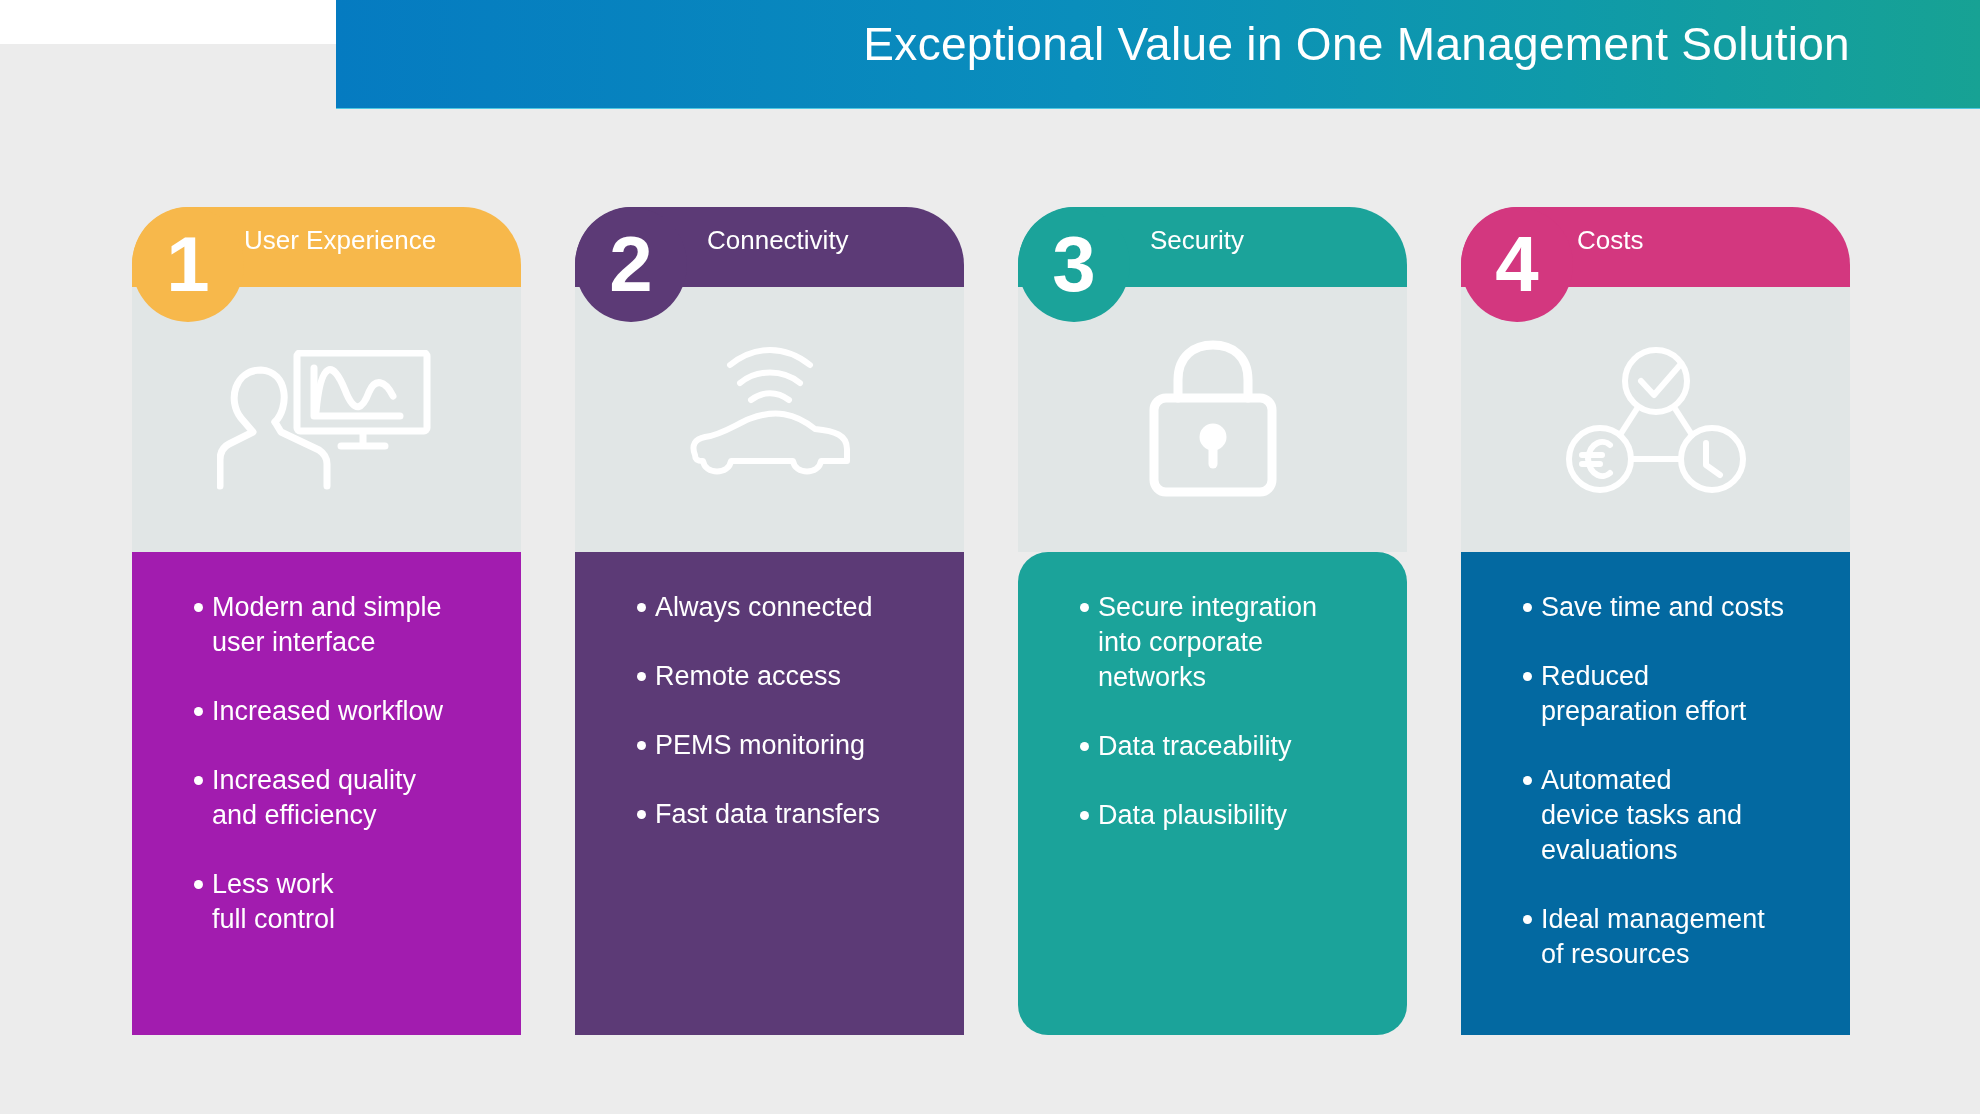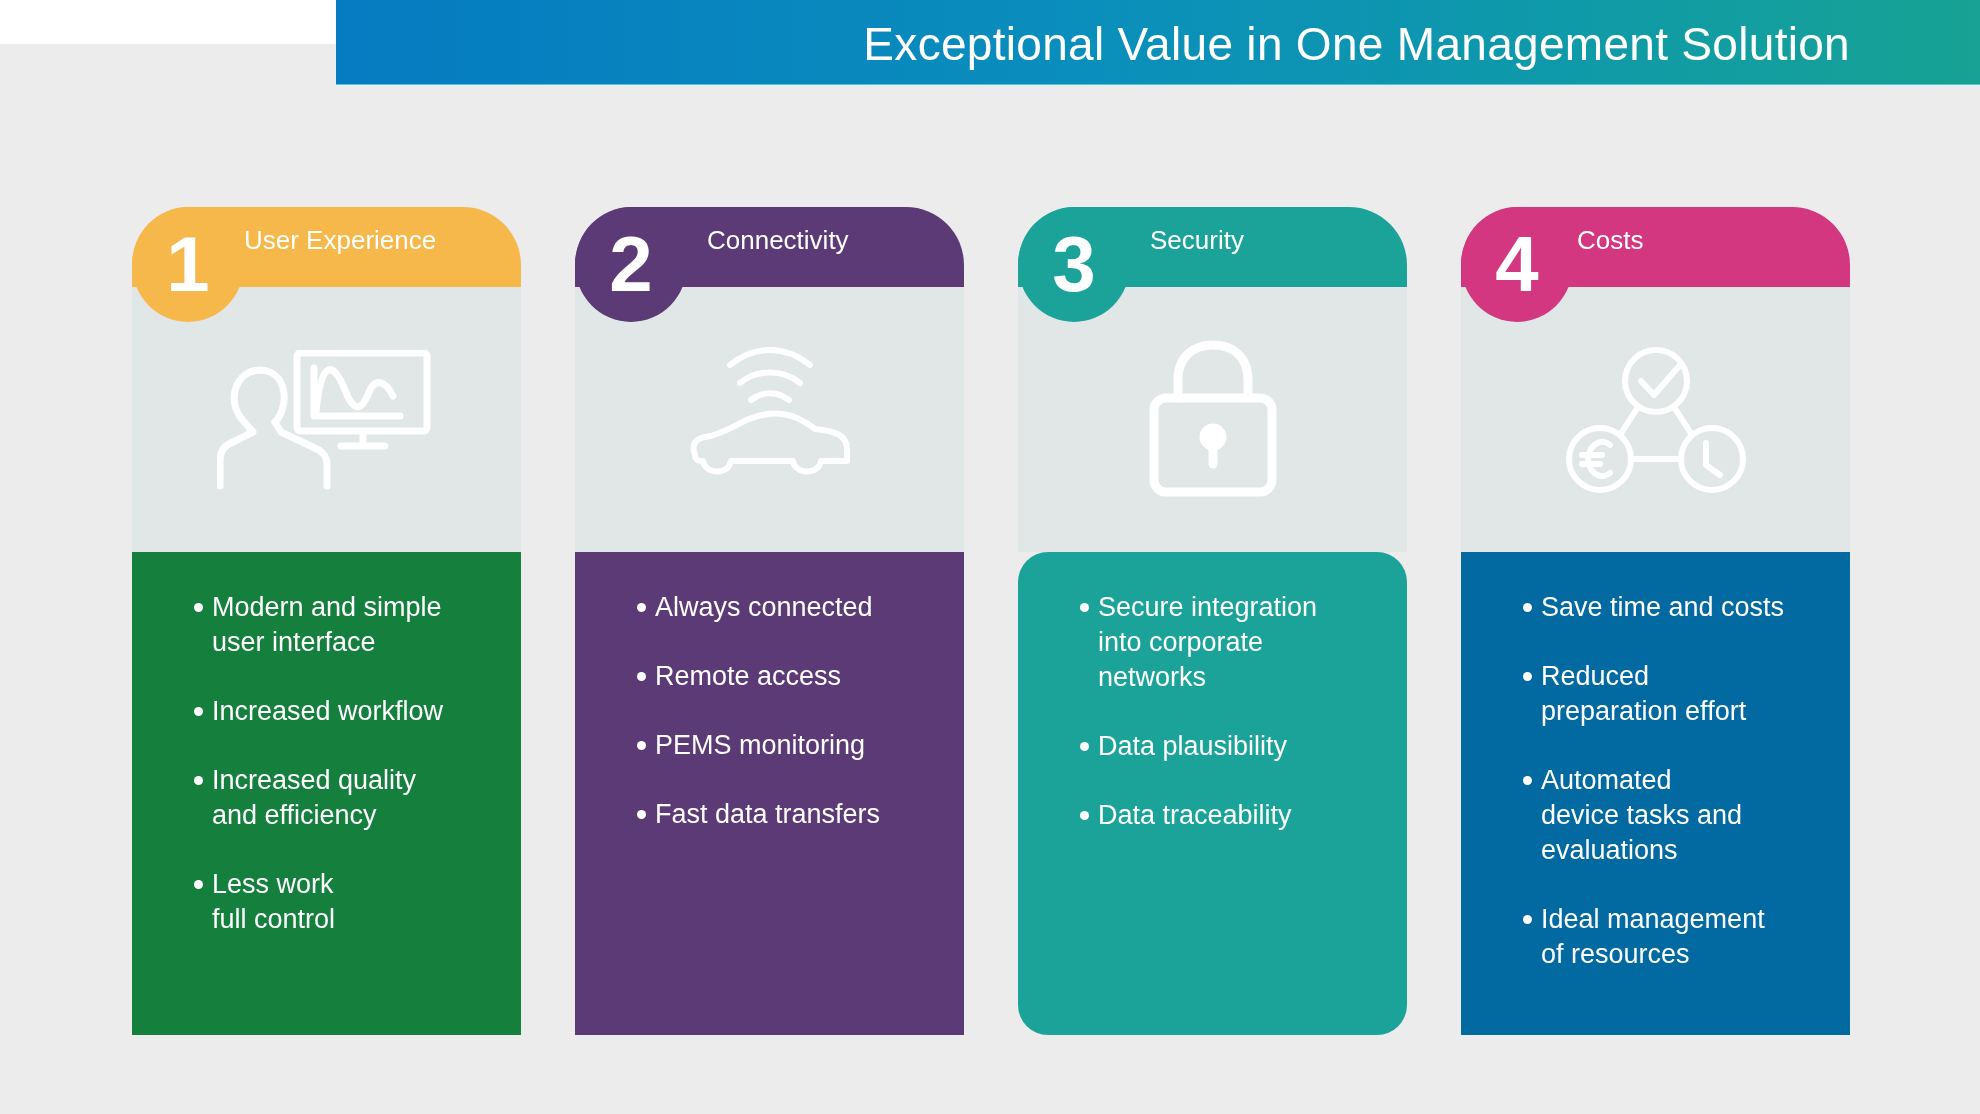--- a/index.html
+++ b/index.html
@@ -7,21 +7,21 @@
   body {
     background: #ececec;
     font-family: "Liberation Sans", "DejaVu Sans", sans-serif;
     position: relative;
   }
   .white-strip {
     position: absolute; left: 0; top: 0; width: 336px; height: 44px;
     background: #ffffff;
   }
   .banner {
-    position: absolute; left: 336px; top: 0; right: 0; height: 85px;
+    position: absolute; left: 336px; top: 0; right: 0; height: 109px;
     background: linear-gradient(90deg, #057bc1 0%, #0a8ebc 45%, #0f9aa9 75%, #17a294 100%);
     border-bottom: 1px solid #4fc9e3;
   }
   .banner-title {
     position: absolute; right: 130px; top: 17px;
     color: #ffffff; font-size: 46px; letter-spacing: 0.3px;
     white-space: nowrap;
   }
   .card {
     position: absolute; top: 207px; width: 389px; height: 828px;
@@ -85,21 +85,21 @@
   <div class="card-icon-area">
     <svg class="card-icon" width="220" height="140" viewBox="0 0 220 140" fill="none" stroke="#ffffff" stroke-width="7" stroke-linecap="round" stroke-linejoin="round">
       <rect x="80" y="3" width="130" height="78" rx="3"></rect>
       <path d="M97 18 V66 H183"></path>
       <path d="M99 62 C104 10, 116 10, 128 40 C138 66, 146 58, 152 42 C158 28, 168 30, 176 46"></path>
       <path d="M146 82 V93 M124 96 H168"></path>
       <path d="M58 72 C72 58, 72 22, 44 20 C18 20, 10 50, 24 68 L36 82 L12 94 C6 97, 3 102, 3 110 V136"></path>
       <path d="M58 72 L64 82 L102 100 C108 104, 110 108, 110 114 V136"></path>
     </svg>
   </div>
-  <div class="card-body" style="background:#15803d;">
+  <div class="card-body" style="background:#a21caf;">
     <ul class="bullets">
       <li><span class="bullet-text">Modern and simple
 user interface</span></li>
       <li><span class="bullet-text">Increased workflow</span></li>
       <li><span class="bullet-text">Increased quality
 and efficiency</span></li>
       <li><span class="bullet-text">Less work
 full control</span></li>
     </ul>
   </div>
@@ -139,22 +139,22 @@
       <rect x="6" y="58" width="118" height="94" rx="12"></rect>
       <circle cx="65" cy="97" r="9" fill="#ffffff"></circle>
       <path d="M65 100 V124"></path>
     </svg>
   </div>
   <div class="card-body" style="background:#1ba39a;border-radius:30px;">
     <ul class="bullets">
       <li><span class="bullet-text">Secure integration
 into corporate
 networks</span></li>
+      <li><span class="bullet-text">Data traceability</span></li>
       <li><span class="bullet-text">Data plausibility</span></li>
-      <li><span class="bullet-text">Data traceability</span></li>
     </ul>
   </div>
 </div>
 
 <div class="card" style="left:1461px;">
   <div class="card-head" style="background:#d3377f;"></div>
   <div class="card-circle" style="background:#d3377f;"></div>
   <div class="card-num">4</div>
   <div class="card-title" style="left:116px;">Costs</div>
   <div class="card-icon-area">

